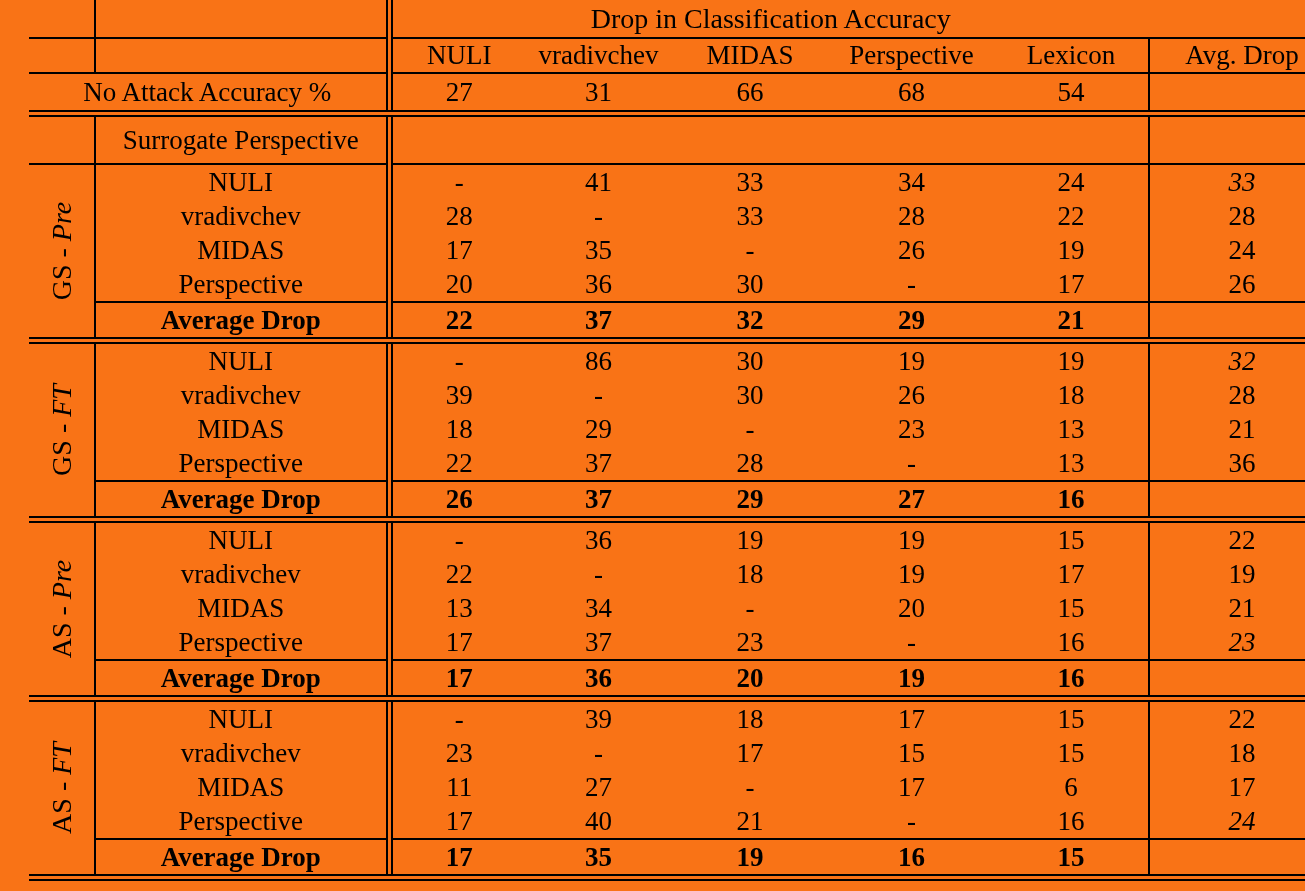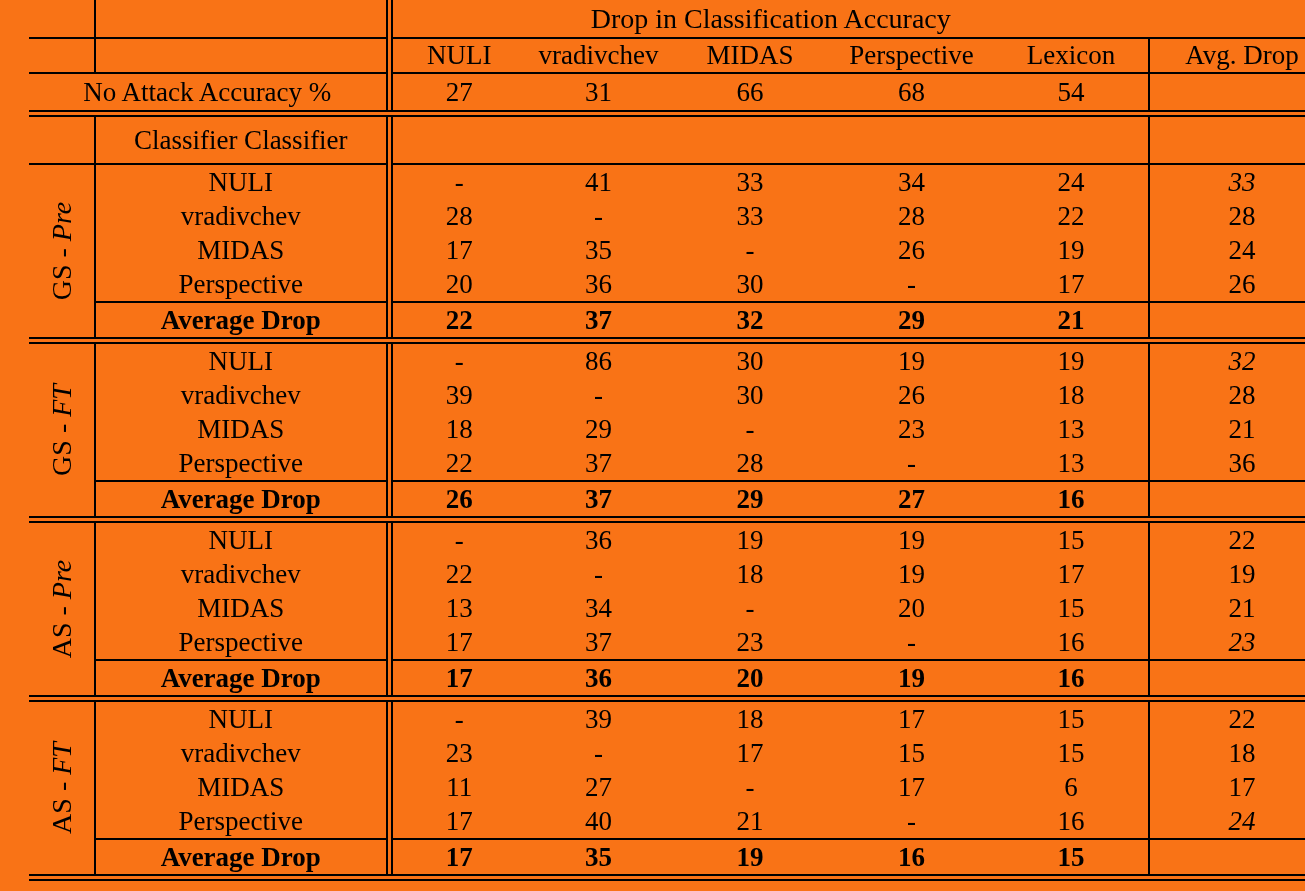--- a/index.html
+++ b/index.html
@@ -71,21 +71,21 @@
     <td class="bl2">27</td>
     <td>31</td>
     <td>66</td>
     <td>68</td>
     <td>54</td>
     <td class="bl1"></td>
   </tr>
 
   <tr class="r-surr hb">
     <td class="br1"></td>
-    <td>Classifier Classifier</td>
+    <td>Surrogate Perspective</td>
     <td class="bl2" colspan="5"></td>
     <td class="bl1"></td>
   </tr>
 
   <tr>
     <td class="gcell br1 bbd" rowspan="5">
       <div class="rot"><span>GS - </span><span class="ital">Pre</span></div>
     </td>
     <td>NULI</td>
     <td class="bl2">-</td>

